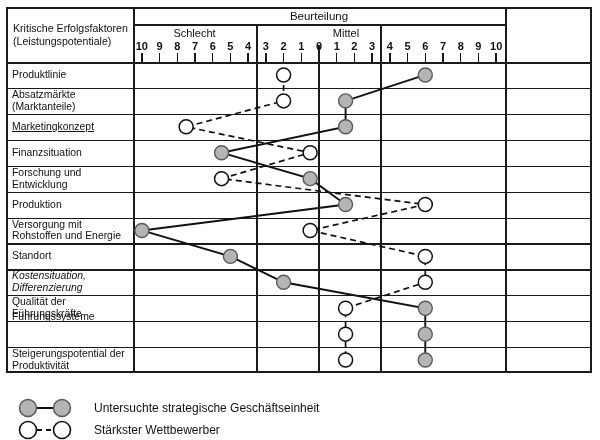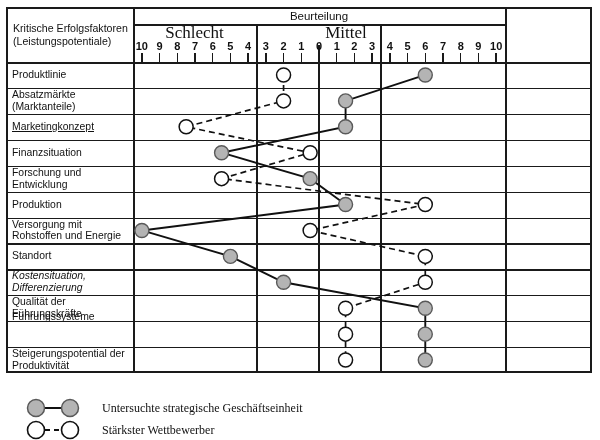--- a/index.html
+++ b/index.html
@@ -6,38 +6,38 @@
   #app{position:relative;width:600px;height:440px;background:#fff;
        font-family:"Liberation Sans","DejaVu Sans",sans-serif;color:#111;}
   .ln{position:absolute;background:#1a1a1a;}
   .outer{position:absolute;left:6px;top:7px;width:586px;height:366px;
          border:2px solid #1a1a1a;box-sizing:border-box;}
   .cell{position:absolute;box-sizing:border-box;}
   .factors{left:6px;top:8px;width:127px;height:54px;display:flex;align-items:center;
            padding-left:7px;font-size:10.6px;line-height:13px;white-space:pre-line;}
   .beurteilung{left:133px;top:7px;width:372px;height:17px;display:flex;align-items:center;
                justify-content:center;font-size:11.5px;}
-  .grp{top:26px;height:13px;display:flex;align-items:center;justify-content:center;font-size:17px;font-family:Liberation Serif, serif;}
+  .grp{top:26px;height:13px;display:flex;align-items:center;justify-content:center;font-size:11px;}
   .grp0{left:133px;width:123px;}
   .grp1{left:256px;width:138px;padding-left:42px;}
   .grp2{left:380px;width:125px;}
   .bemerkungen{left:505px;top:7px;width:87px;height:55px;display:flex;align-items:center;
                justify-content:center;font-size:11.5px;}
   .row-label{position:absolute;left:6px;width:127px;display:flex;align-items:center;
              padding-left:6px;box-sizing:border-box;font-size:10.4px;line-height:11.8px;
              white-space:pre-line;}
   .num{position:absolute;top:40px;transform:translateX(-50%);font-size:11px;font-weight:bold;}
   .tick{position:absolute;top:53px;width:1.4px;height:9px;background:#1a1a1a;}
   .rsep{position:absolute;left:6px;width:586px;height:1.2px;background:#1a1a1a;}
   #plot{position:absolute;left:0;top:0;pointer-events:none;}
   #plot .sge-line{fill:none;stroke:var(--line);stroke-width:1.9;}
   #plot .comp-line{fill:none;stroke:var(--line);stroke-width:1.7;stroke-dasharray:6 4;}
   #plot .sge-pt{fill:var(--sge-fill);stroke:var(--sge-stroke);stroke-width:1.4;}
   #plot .comp-pt{fill:var(--comp-fill);stroke:var(--line);stroke-width:1.5;}
-  .legend{position:absolute;left:24px;top:397px;font-family:Liberation Serif, serif;}
+  .legend{position:absolute;left:16px;top:397px;}
   .legend-row{display:flex;align-items:center;height:22px;}
   .legend-row span{font-size:12px;margin-left:16px;}
   .lsym .sge-c{fill:var(--sge-fill);stroke:var(--sge-stroke);stroke-width:1.5;}
   .lsym .sge-l{stroke:var(--line);stroke-width:2.2;}
   .lsym .comp-c{fill:var(--comp-fill);stroke:var(--line);stroke-width:1.6;}
   .lsym .comp-l{stroke:var(--line);stroke-width:2;stroke-dasharray:5 4;}
 </style>
 </head>
 <body>
 

